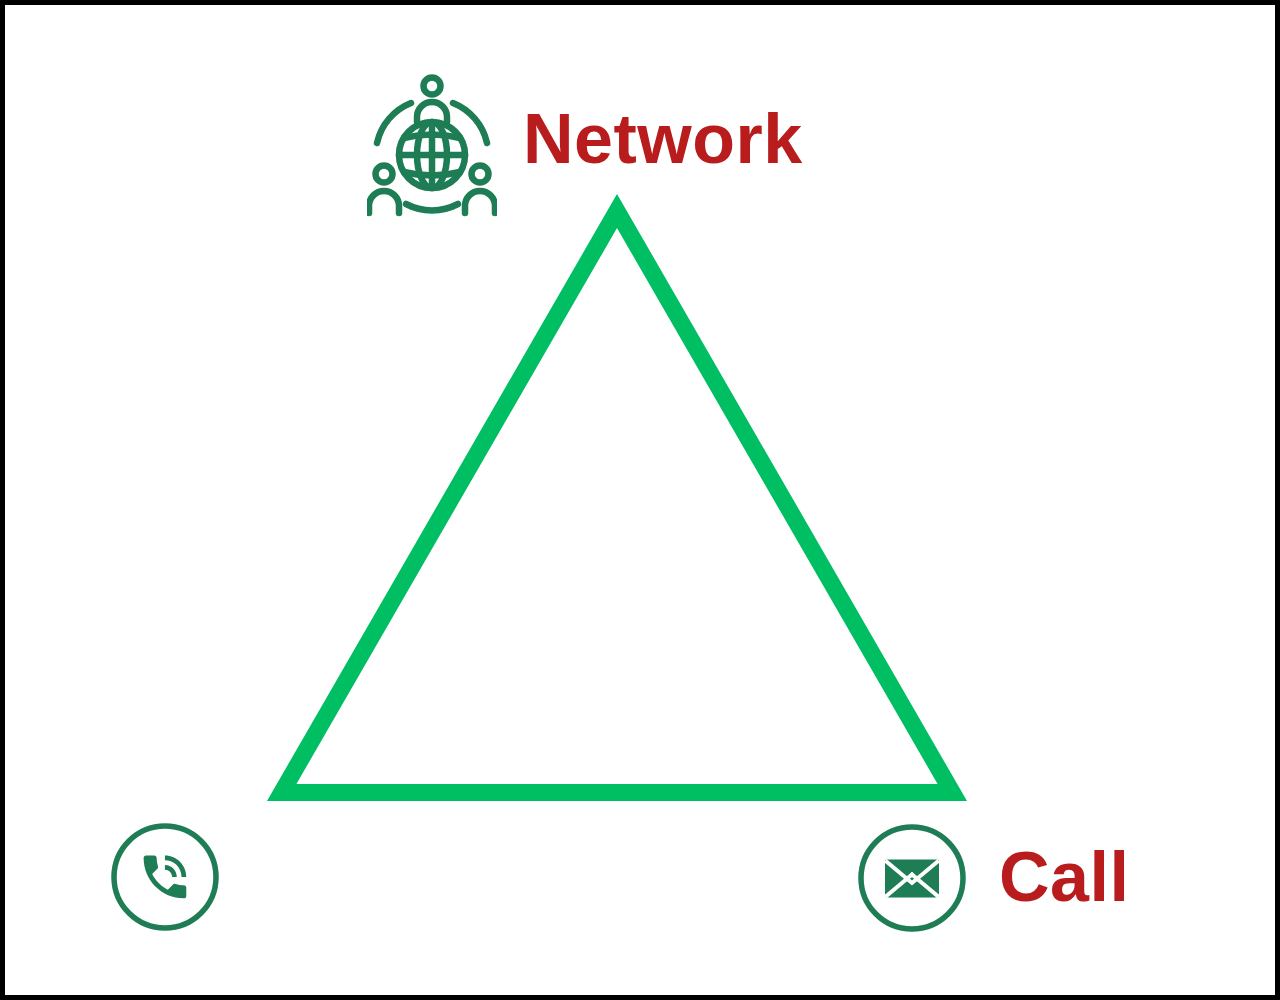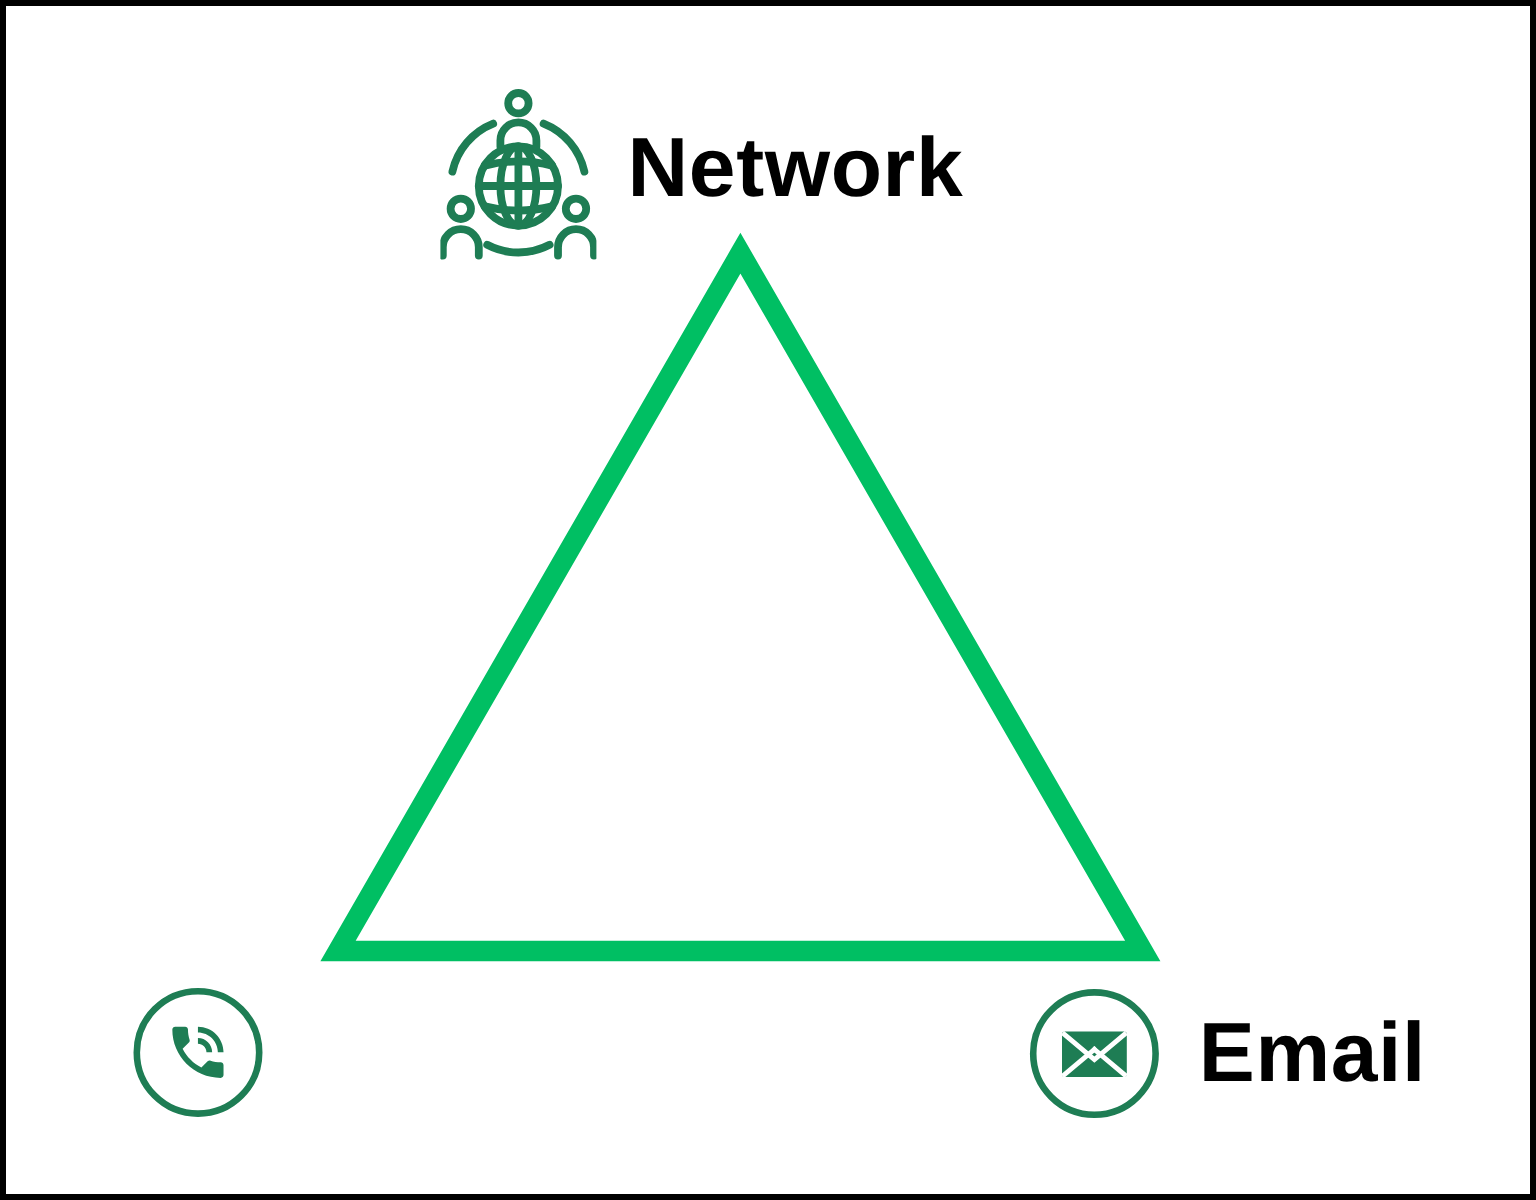--- a/index.html
+++ b/index.html
@@ -16,21 +16,21 @@
     box-sizing: border-box;
     border: 5px solid #000000;
     background: #ffffff;
   }
   .abs { position: absolute; }
   .vertex-label {
     position: absolute;
     font-size: 70px;
     font-weight: 600;
     line-height: 1.0;
-    color: #000000;
+    color: #b91c1c;
     letter-spacing: 0.5px;
     white-space: nowrap;
   }
   svg { display: block; }
 </style>
 </head>
 <body>
 
 <div class="frame">
 
@@ -73,15 +73,15 @@
 
   <svg class="abs" style="left:851px; top:817px;" width="112" height="112" viewBox="0 0 112 112">
     <circle cx="56" cy="56" r="51" fill="none" stroke="#1e7d54" stroke-width="5.5"></circle>
     <rect x="29" y="37.5" width="54" height="38" rx="2.5" fill="#1e7d54"></rect>
     <g fill="none" stroke="#ffffff" stroke-width="4" stroke-linecap="square">
       <path d="M31,40 L56,61 L81,40"></path>
       <path d="M31,73.5 L56,52.5"></path>
       <path d="M81,73.5 L56,52.5"></path>
     </g>
   </svg>
-  <div class="vertex-label" style="left:994px; top:837px;">Email</div>
+  <div class="vertex-label" style="left:994px; top:837px;">Call</div>
 
 </div>
 
 </body></html>

